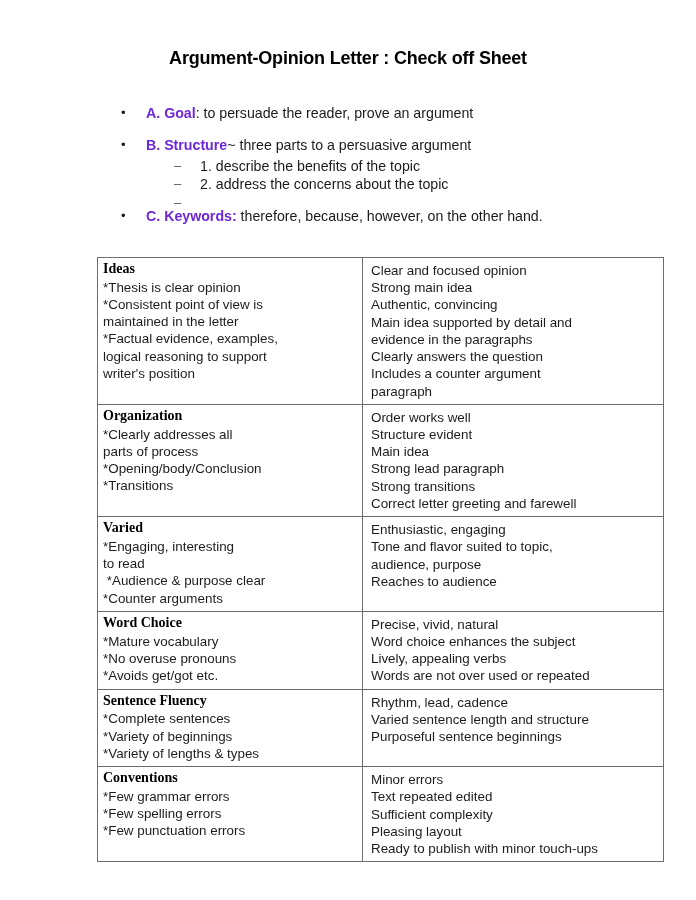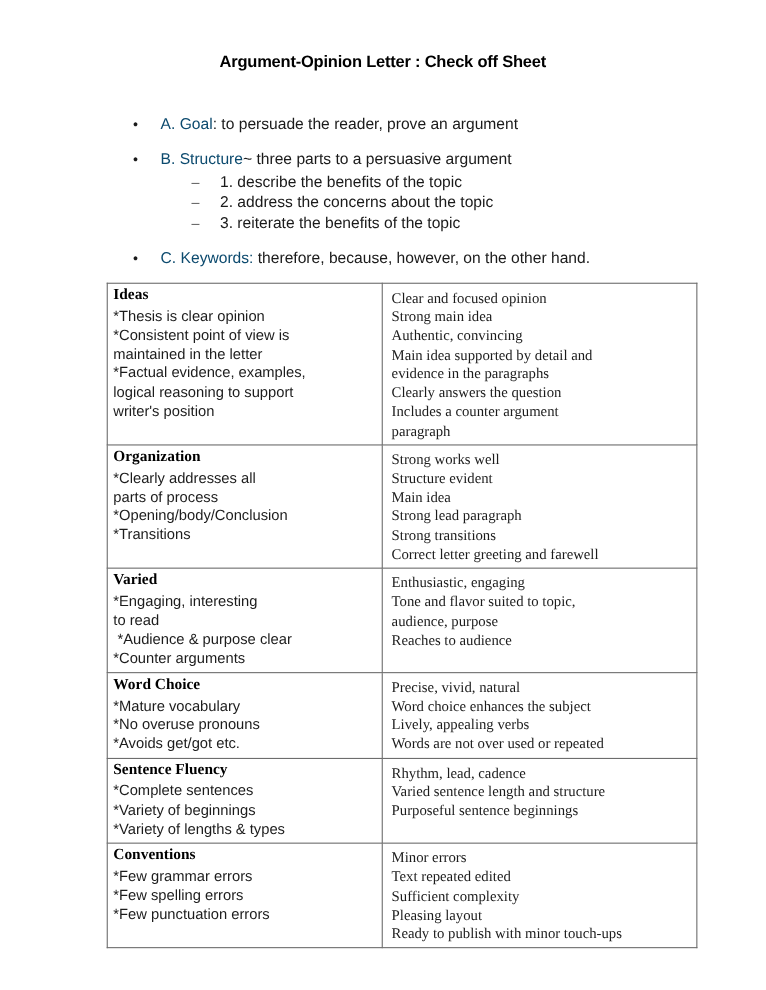--- a/index.html
+++ b/index.html
@@ -25,21 +25,21 @@
 
   
   .doc-title {
     position: absolute;
     left: 0;
     right: 0;
     top: 48px;
     text-align: center;
     font-family: "Liberation Sans", sans-serif;
     font-weight: bold;
-    font-size: 15px;
+    font-size: 18px;
     letter-spacing: -0.2px;
     color: #000;
   }
 
   
   .outline {
     position: absolute;
     left: 118px;
     top: 105px;
     width: 500px;
@@ -58,22 +58,22 @@
     top: 0;
     font-size: 13px;
     line-height: 1.25;
     color: #1a1a1a;
   }
   .bullet-text {
     display: block;
     line-height: 1.25;
   }
   .bullet-text b {
-    font-weight: normal;
-    color: #0c4a6e;
+    font-weight: bold;
+    color: #6d28d9;
   }
   .gap-after { margin-bottom: 14px; }
   .subitems {
     margin-top: 2px;
     margin-left: 28px;
   }
   .sub-row {
     position: relative;
     padding-left: 26px;
     line-height: 1.33;
@@ -93,26 +93,26 @@
     left: 97px;
     top: 257px;
     width: 511px;
     border-collapse: collapse;
     table-layout: fixed;
     font-size: 13.4px;
   }
   .rubric td {
     border: 1px solid #6d6d6d;
     vertical-align: top;
-    padding: 3px 5px 4px 5px;
+    padding: 3px 20px 4px 5px;
     line-height: 1.285;
     color: #1c1c1c;
   }
   .rubric td.col-left { width: 239px; }
-  .rubric td.col-right { width: 272px; padding-left: 8px; font-family: Liberation Serif, serif; }
+  .rubric td.col-right { width: 272px; padding-left: 8px; }
   .trait-name {
     font-family: "Liberation Serif", serif;
     font-weight: bold;
     font-size: 14px;
     color: #000;
     display: block;
     line-height: 1.2;
     margin-bottom: 1px;
   }
   .crit-line, .desc-line {
@@ -132,21 +132,21 @@
       <div class="bullet-row gap-after">
         <span class="dot">•</span>
         <span class="bullet-text"><b>A. Goal</b><span>:</span><span> to persuade the reader, prove an argument</span></span>
       </div>
       <div class="bullet-row gap-after">
         <span class="dot">•</span>
         <span class="bullet-text"><b>B. Structure</b><span>~</span><span> three parts to a persuasive argument</span></span>
         <div class="subitems">
           <div class="sub-row"><span class="dash">–</span><span>1. describe the benefits of the topic</span></div>
           <div class="sub-row"><span class="dash">–</span><span>2. address the concerns about the topic</span></div>
-          <div class="sub-row"><span class="dash">–</span><span>3. reiterate the benefits of the topic</span></div>
+          <div class="sub-row"><span class="dash">–</span></div>
         </div>
       </div>
       <div class="bullet-row gap-after">
         <span class="dot">•</span>
         <span class="bullet-text"><b>C. Keywords:</b><span> therefore, because, however, on the other hand.</span></span>
       </div>
     </div>
 
   <table class="rubric">
     <tbody>
@@ -173,21 +173,21 @@
         </tr>
         <tr>
           <td class="col-left">
             <span class="trait-name">Organization</span>
             <span class="crit-line">*Clearly addresses all</span>
             <span class="crit-line">parts of process</span>
             <span class="crit-line">*Opening/body/Conclusion</span>
             <span class="crit-line">*Transitions</span>
           </td>
           <td class="col-right">
-            <span class="desc-line">Strong works well</span>
+            <span class="desc-line">Order works well</span>
             <span class="desc-line">Structure evident</span>
             <span class="desc-line">Main idea</span>
             <span class="desc-line">Strong lead paragraph</span>
             <span class="desc-line">Strong transitions</span>
             <span class="desc-line">Correct letter greeting and farewell</span>
           </td>
         </tr>
         <tr>
           <td class="col-left">
             <span class="trait-name">Varied</span>

